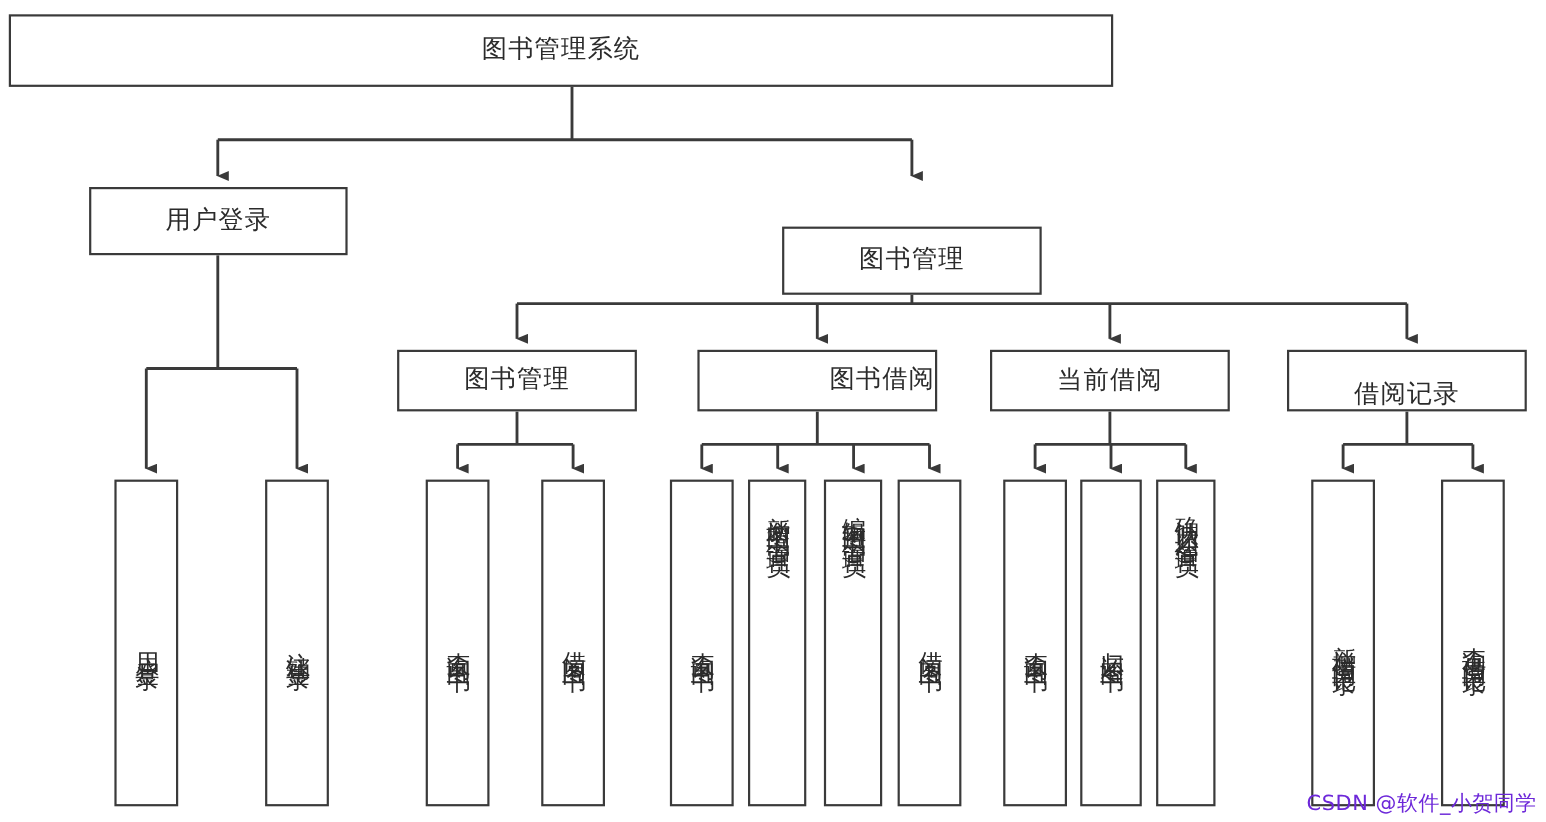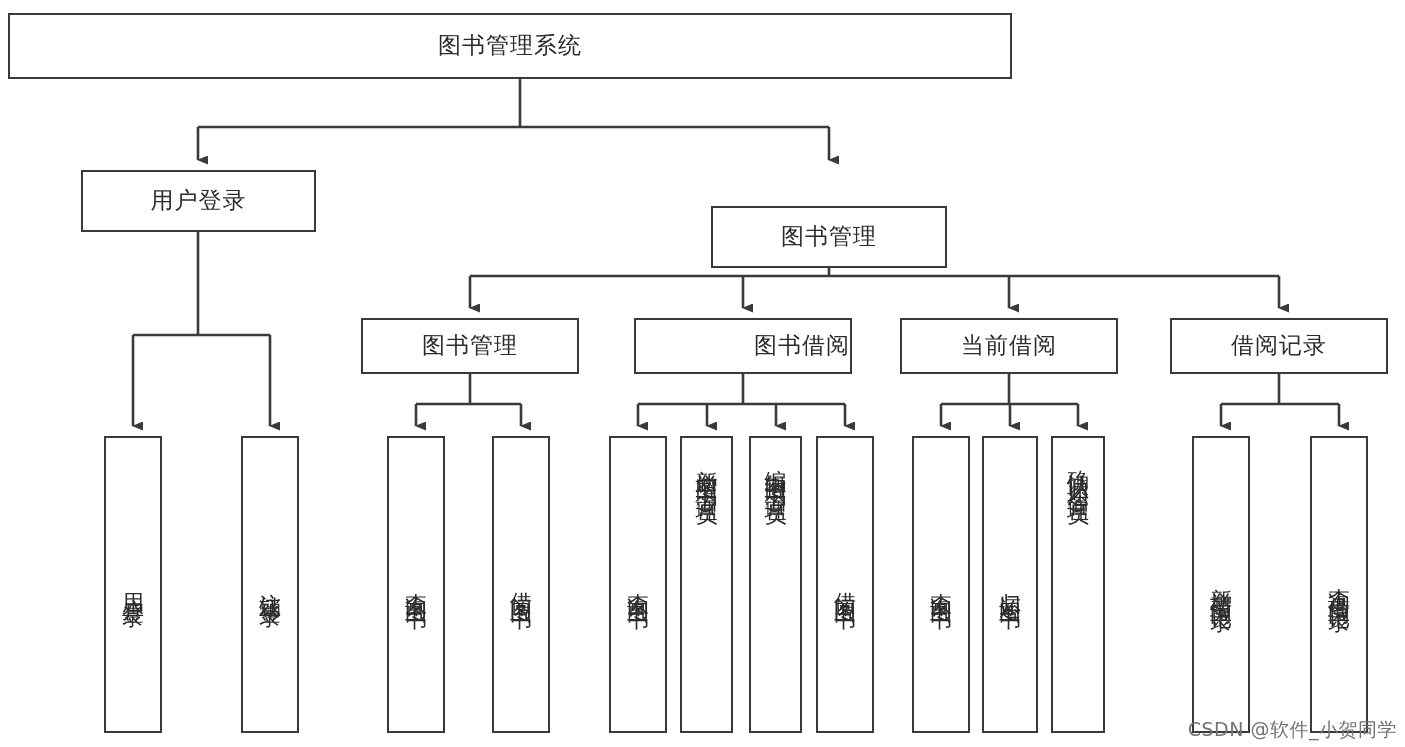--- a/index.html
+++ b/index.html
@@ -61,21 +61,21 @@
     line-height: 1;
   }
   .node.vertical.centered {
     align-items: center;
     padding-top: 0;
   }
   .watermark {
     position: absolute;
     right: 8px;
     bottom: 4px;
-    color: #737373;
+    color: #6d28d9;
     font-size: 19px;
     letter-spacing: 0.5px;
     z-index: 3;
     white-space: nowrap;
   }
 </style>
 </head>
 <body>
 
 <div id="diagram-root">
@@ -143,21 +143,21 @@
 
   <div class="node horizontal" style="left:361px; top:318px; width:218px; height:56px;">
     <span class="node-label">图书管理</span>
   </div>
   <div class="node horizontal" style="left:634px; top:318px; width:218px; height:56px;justify-content:flex-end;">
     <span class="node-label">图书借阅</span>
   </div>
   <div class="node horizontal" style="left:900px; top:318px; width:218px; height:56px;font-family:Liberation Serif, serif;">
     <span class="node-label">当前借阅</span>
   </div>
-  <div class="node horizontal" style="left:1170px; top:318px; width:218px; height:56px;">
+  <div class="node horizontal" style="left:1170px; top:318px; width:218px; height:56px;align-items:flex-end;">
     <span class="node-label">借阅记录</span>
   </div>
 
   <div class="node vertical centered" style="left:104px; top:436px; width:58px; height:297px;">
     <span class="node-label">用户登录</span>
   </div>
   <div class="node vertical centered" style="left:241px; top:436px; width:58px; height:297px;">
     <span class="node-label">注销登录</span>
   </div>
 

